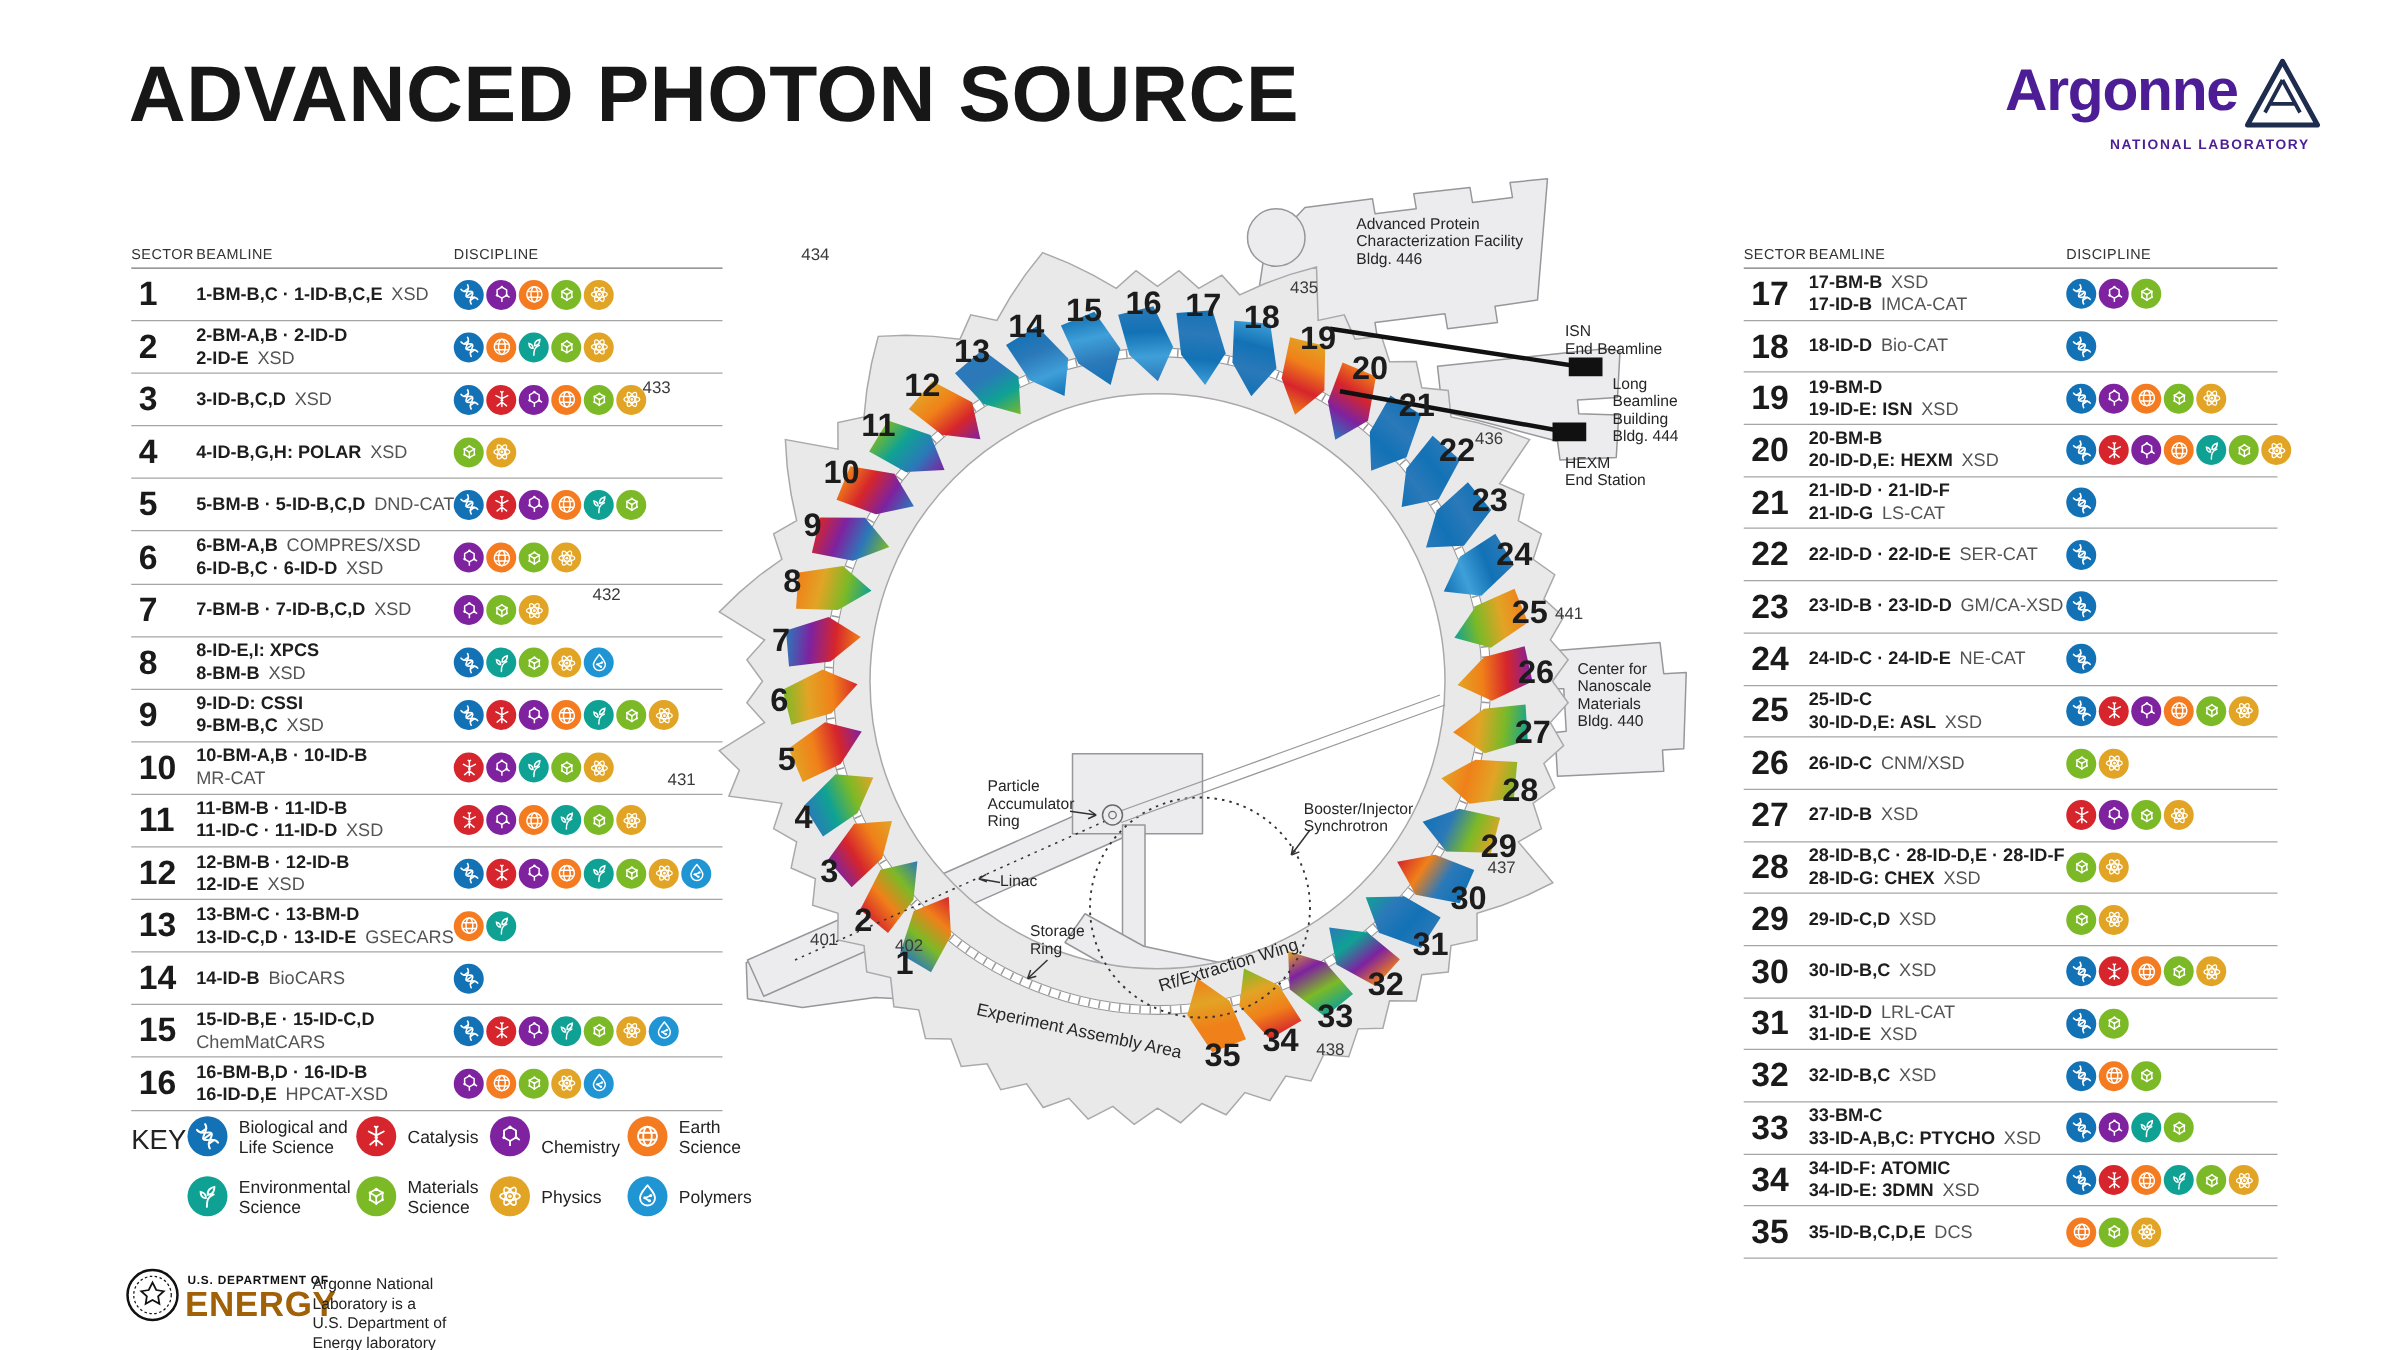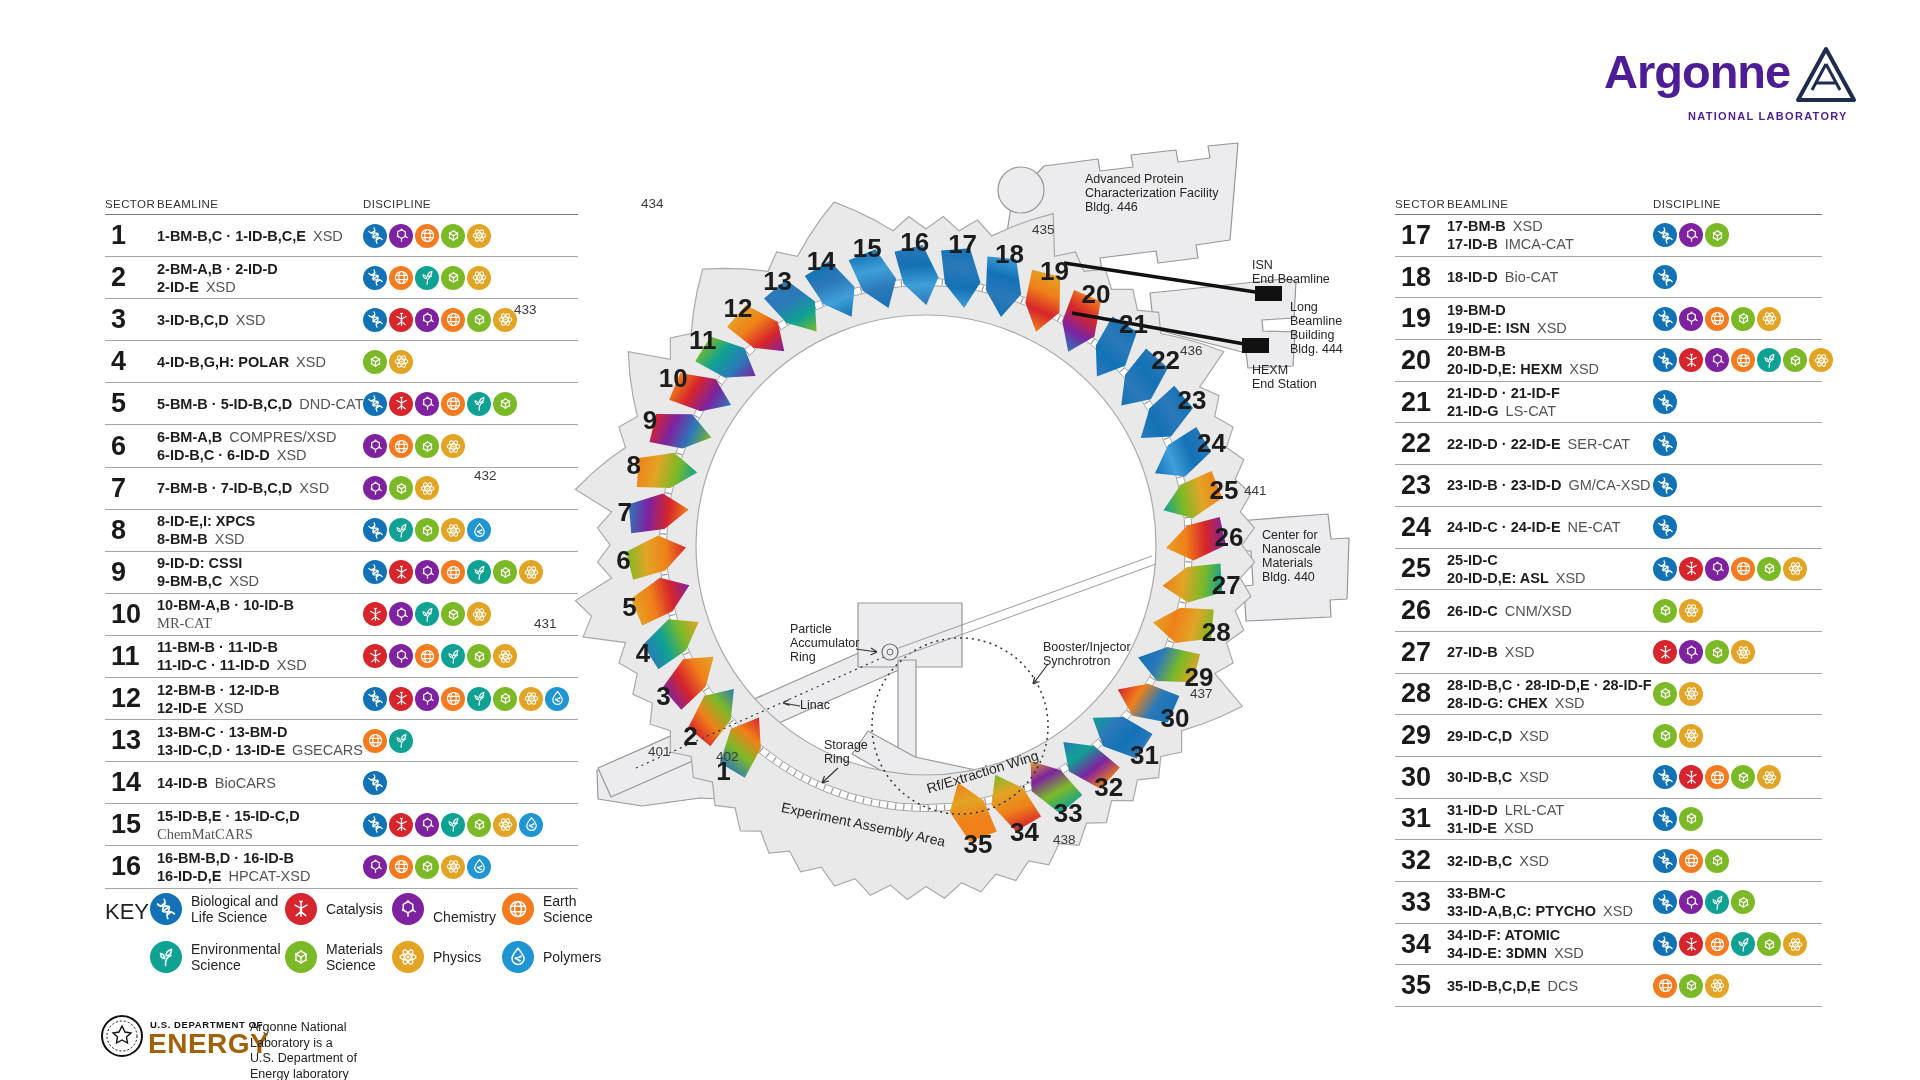--- a/index.html
+++ b/index.html
@@ -20,21 +20,21 @@
   #right-table{left:1395px;top:190px;width:427px;--rh:40.7px;}
   .thead{display:grid;grid-template-columns:52px 206px 1fr;align-items:end;height:20px;
          padding-bottom:4px;border-bottom:1.5px solid #777;font-size:11.5px;color:#333;
          letter-spacing:.4px;}
   .trow{display:grid;grid-template-columns:52px 206px 1fr;align-items:center;height:var(--rh);
         border-bottom:1px solid #a5a5a5;}
   .sector-num{font-size:27px;font-weight:bold;color:#1a1a1a;padding-left:6px;}
   .bl-line{font-size:14.5px;line-height:18px;color:#1d1d1d;white-space:nowrap;}
   .bl-line b{font-weight:bold;}
   .bl-line .reg{color:#545454;margin-left:7px;font-weight:normal;}
-  .bl-line .reg.only{margin-left:0;font-family:Liberation Serif, serif;}
+  .bl-line .reg.only{margin-left:0;}
   .icon-strip{display:flex;gap:2px;align-items:center;}
   .dicon{width:24px;height:24px;border-radius:50%;display:flex;align-items:center;justify-content:center;flex:0 0 auto;}
   .dicon svg{width:19px;height:19px;display:block;}
   
   .key-title{position:absolute;left:105px;top:899px;font-size:22px;color:#222;}
   .key-item{position:absolute;display:flex;align-items:center;gap:9px;}
   .key-item .dicon{width:32px;height:32px;}
   .key-item .dicon svg{width:24px;height:24px;}
   .key-label{font-size:14px;line-height:16px;color:#222;white-space:pre-line;}
   
@@ -106,20 +106,21 @@
       <g id="ic-poly" stroke="#fff" stroke-width="1.5" fill="none" stroke-linejoin="round">
         <path d="M12 3.2c4 4.8 6 7.2 6 10.2a6 6 0 0 1-12 0c0-3 2-5.4 6-10.2Z"></path>
         <path d="M10 13.4l4.3-1.8M10.5 13.8l2.8 1.9"></path>
         <circle cx="9.8" cy="13.2" r="1.2" fill="#fff" stroke="none"></circle>
         <circle cx="14.6" cy="11.4" r="1.2" fill="#fff" stroke="none"></circle>
         <circle cx="13.6" cy="15.6" r="1.2" fill="#fff" stroke="none"></circle>
       </g>
     </defs>
   </svg>
 
+  <div class="page-title">ADVANCED PHOTON SOURCE</div>
 
   <div class="argonne">
     <span class="word">Argonne</span>
     <span class="tri">
       <svg width="64" height="64" viewBox="0 0 64 64">
         <path d="M32 5 60 56 H4 Z" fill="none" stroke="#1e2c4d" stroke-width="4" stroke-linejoin="round"></path>
         <path d="M32 20 46 46 M32 20 18 46 M22 39 H42" fill="none" stroke="#1e2c4d" stroke-width="3"></path>
       </svg>
     </span>
     <span class="sub">NATIONAL LABORATORY</span>
@@ -1182,21 +1183,21 @@
               <svg viewBox="0 0 24 24">
                 <use href="#ic-bio"></use>
               </svg>
             </span>
           </div>
         </div>
         <div class="trow">
           <div class="sector-num">25</div>
           <div>
             <div class="bl-line"><b>25-ID-C</b></div>
-            <div class="bl-line"><b>20-ID-D,E: ASL</b><span class="reg">XSD</span></div>
+            <div class="bl-line"><b>30-ID-D,E: ASL</b><span class="reg">XSD</span></div>
           </div>
           <div class="icon-strip">
             <span class="dicon" style="background: rgb(18, 114, 181);">
               <svg viewBox="0 0 24 24">
                 <use href="#ic-bio"></use>
               </svg>
             </span>
             <span class="dicon" style="background: rgb(214, 37, 44);">
               <svg viewBox="0 0 24 24">
                 <use href="#ic-cat"></use>

